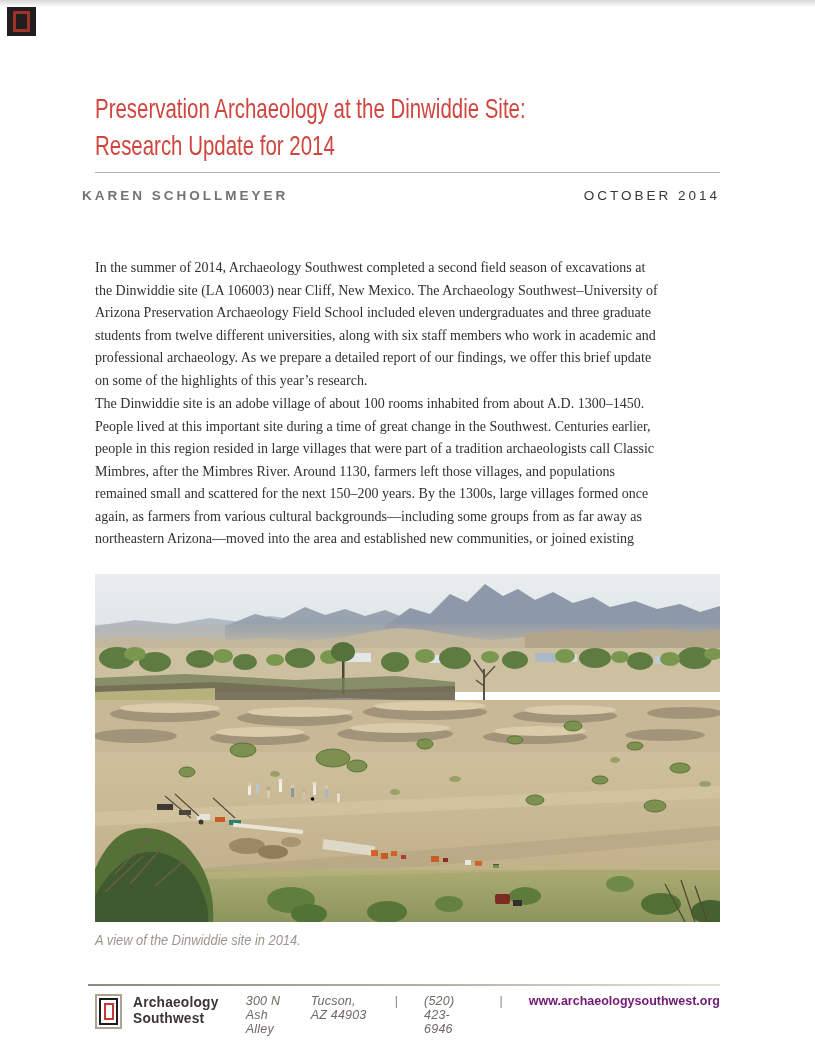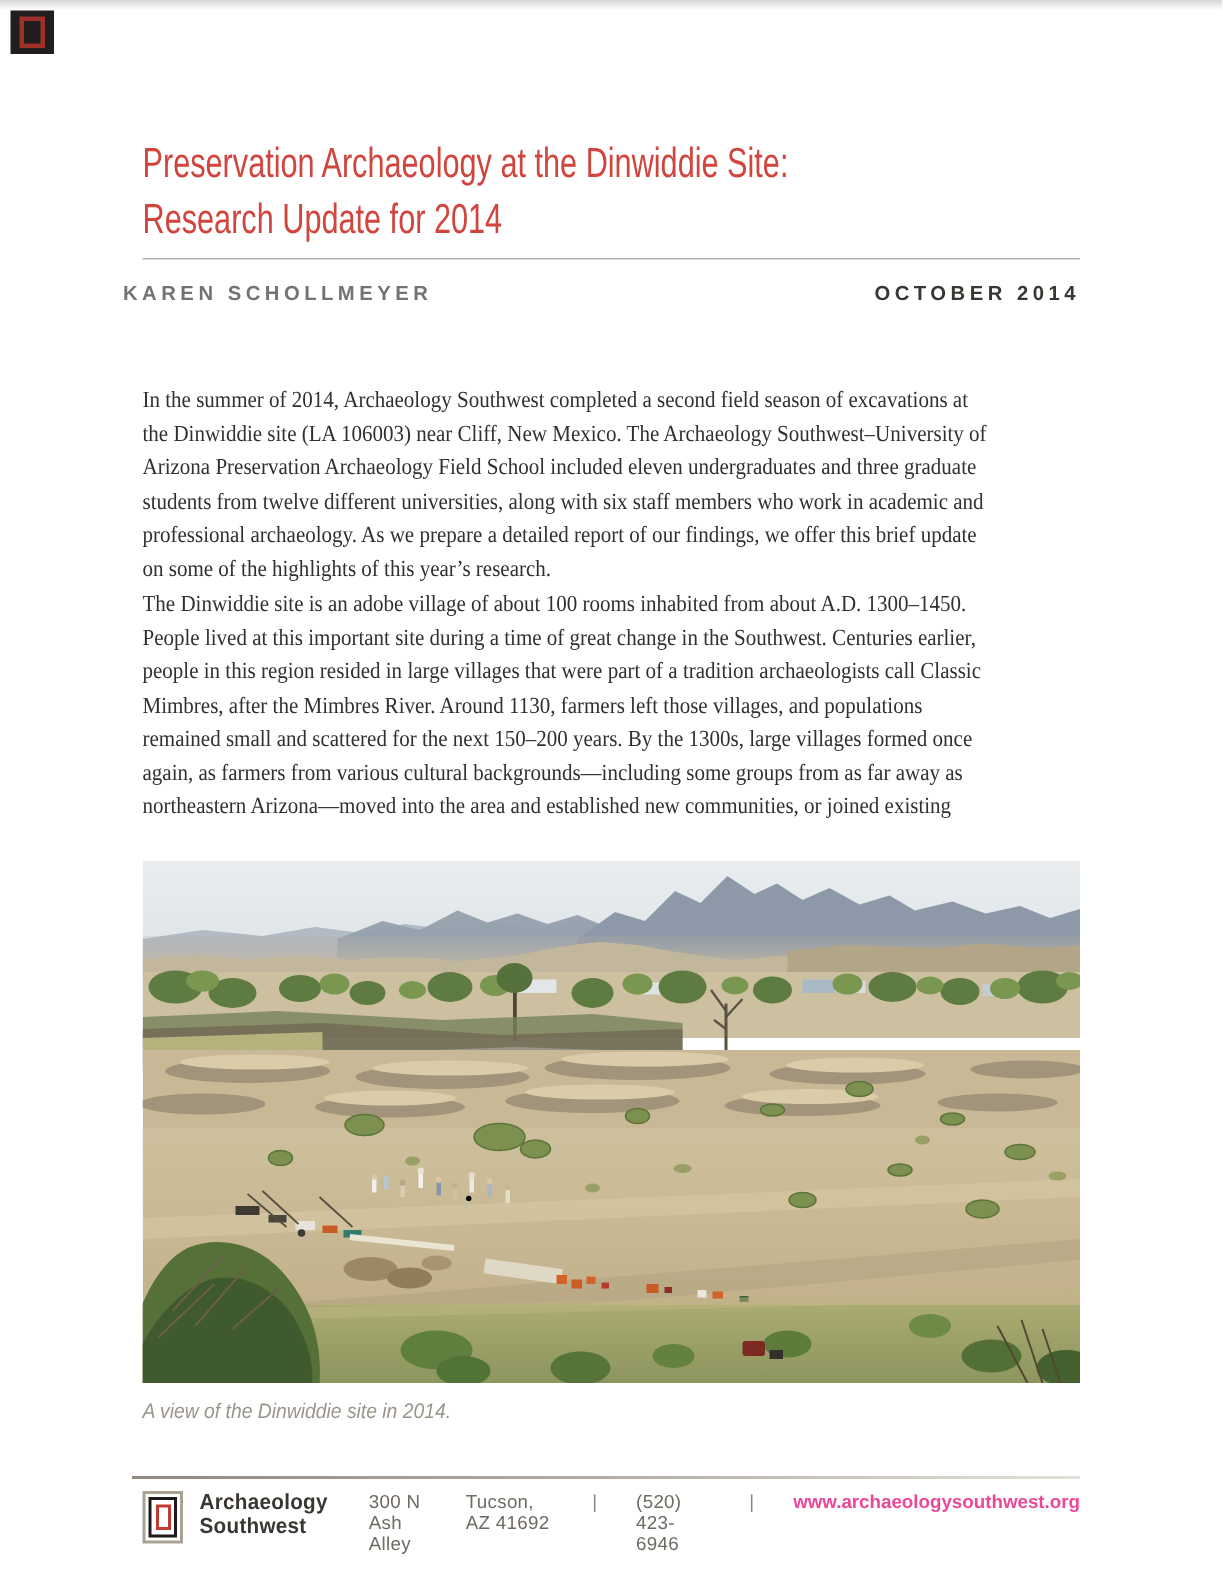--- a/index.html
+++ b/index.html
@@ -13,21 +13,21 @@
   #corner-mark .inner{width:11px;height:15px;border:3px solid #9e312a;}
   
   #title{position:absolute;left:95px;top:90px;width:900px;margin:0;
         color:#d0453d;font-size:28px;line-height:37px;font-weight:400;
         letter-spacing:0px;transform:scaleX(.73);transform-origin:left top;
         white-space:pre-line;}
   #title-rule{position:absolute;left:95px;top:172px;width:625px;height:1px;background:#b3b3b3;}
   #author{position:absolute;left:82px;top:188px;color:#737373;font-size:13.5px;
         font-weight:700;letter-spacing:3px;}
   #pubdate{position:absolute;right:95px;top:188px;color:#3a3632;font-size:13.5px;
-        font-weight:700;letter-spacing:3px;}
+        font-weight:400;letter-spacing:3px;}
   
   .para{position:absolute;left:95px;width:688px;margin:0;
         font-family:"Liberation Serif",serif;color:#31302e;
         font-size:15.4px;line-height:22.5px;white-space:pre-line;
         transform:scaleX(.91);transform-origin:left top;}
   #para1{top:256px;}
   #para2{top:392px;}
   
   #photo{position:absolute;left:95px;top:574px;width:625px;height:348px;overflow:hidden;}
   #photo svg{display:block;}
@@ -38,25 +38,25 @@
         background:linear-gradient(to right,#8f8a7b,#b7b2a4 55%,#e4e1d8);}
   #footer{position:absolute;left:95px;top:994px;width:625px;height:40px;
         display:flex;}
   #footer-logo{width:23px;height:31px;border:2px solid #aaa394;background:#fff;
         display:flex;align-items:center;justify-content:center;flex:0 0 auto;}
   #footer-logo .blk{width:15px;height:23px;border:2.5px solid #1f1b1c;background:#fff;
         display:flex;align-items:center;justify-content:center;}
   #footer-logo .red{width:6px;height:13px;border:2px solid #c23a31;}
   .org{margin-left:11px;color:#3a3632;font-size:14.5px;font-weight:700;
         letter-spacing:.2px;transform:scaleX(.95);transform-origin:left center;}
-  .addr{color:#6f6a62;font-size:12.5px;letter-spacing:.2px;}
+  .addr{color:#6f6a62;font-size:12.5px;letter-spacing:.2px;font-style:italic;}
   .a1{margin-left:18px;} .a2{margin-left:14px;}
   .sep{color:#8d887e;font-size:12.5px;margin-left:26px;}
   .phone{margin-left:26px;}
-  .site{margin-left:26px;color:#ec4899;font-size:12.5px;font-weight:700;cursor:pointer;}
+  .site{margin-left:26px;color:#701a75;font-size:12.5px;font-weight:700;cursor:pointer;}
 </style>
 </head>
 <body>
 
 <div id="page">
   <div id="top-shade"></div>
 
   <div id="corner-mark">
     <div class="inner"></div>
   </div>
@@ -301,19 +301,19 @@
 
   <div id="footer-rule"></div>
   <div id="footer">
     <div id="footer-logo">
       <div class="blk">
         <div class="red"></div>
       </div>
     </div>
     <span class="org">Archaeology Southwest</span>
     <span class="addr a1">300 N Ash Alley</span>
-    <span class="addr a2">Tucson, AZ 41692</span>
+    <span class="addr a2">Tucson, AZ 44903</span>
     <span class="sep">|</span>
     <span class="addr phone">(520) 423-6946</span>
     <span class="sep">|</span>
     <span class="site">www.archaeologysouthwest.org</span>
   </div>
 </div>
 
 </body></html>

